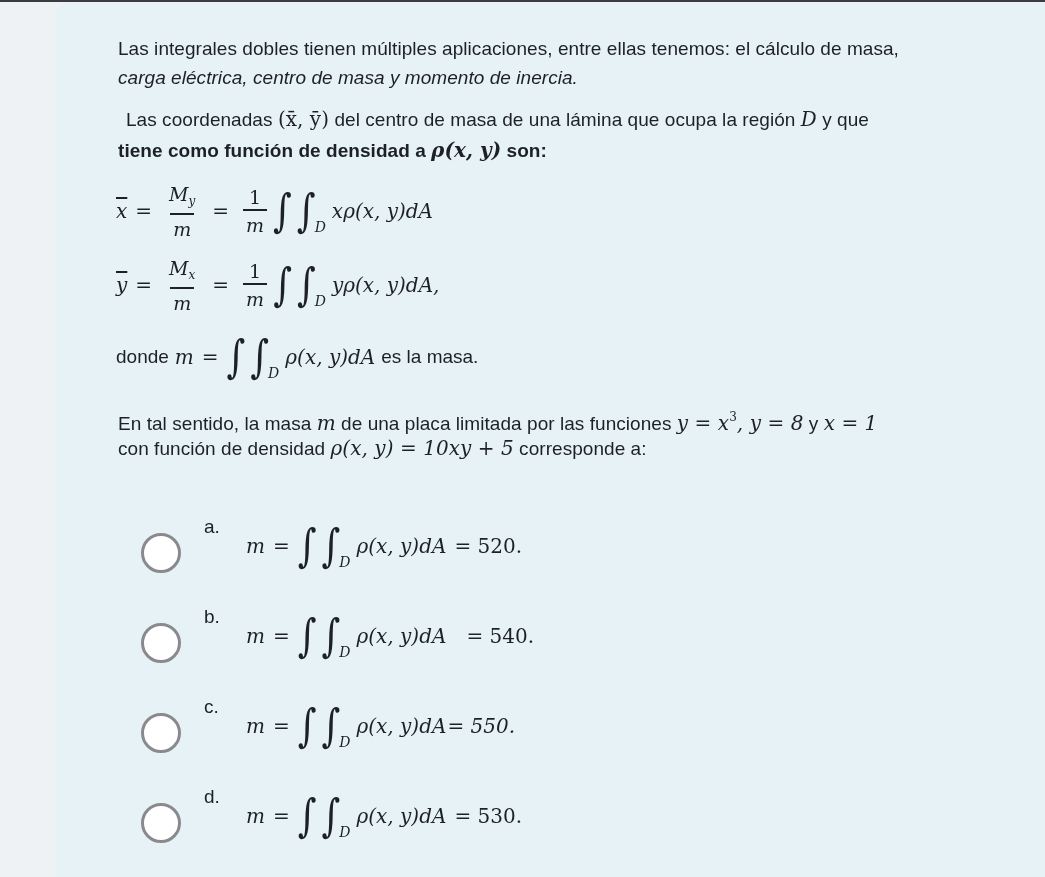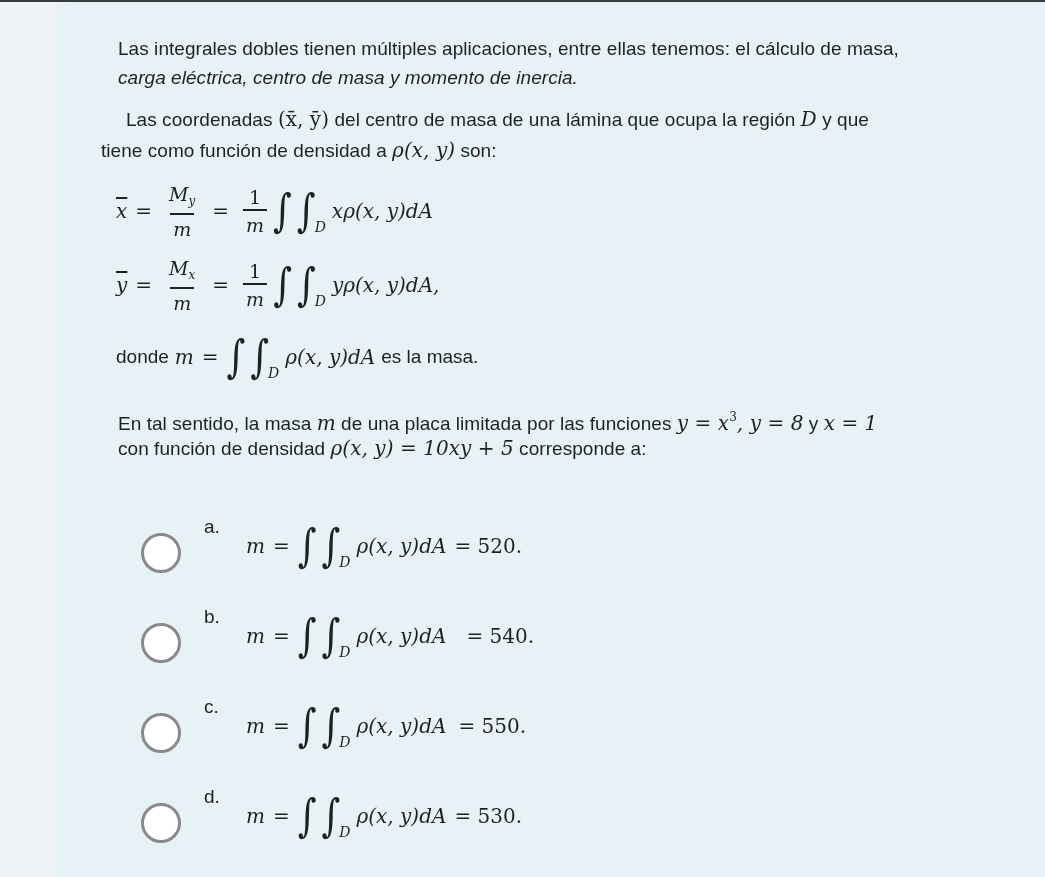--- a/index.html
+++ b/index.html
@@ -46,21 +46,21 @@
 <div class="p" style="left:118px; top:34px;">Las integrales dobles tienen múltiples aplicaciones, entre ellas tenemos: el cálculo de masa,</div>
 <div class="p" style="left:118px; top:63px;font-style:italic;">carga eléctrica, centro de masa y momento de inercia.</div>
 
 <div class="p" style="left:118px; top:105px;margin-left:8px;">
   <span>Las coordenadas</span>
   <span class="mr">(x̄, ȳ)</span>
   <span>del centro de masa de una lámina que ocupa la región</span>
   <span class="m">D</span>
   <span>y que</span>
 </div>
-<div class="p" style="left:101px; top:136px;">
+<div class="p" style="left:118px; top:136px;font-weight:bold;">
   <span>tiene como función de densidad a</span>
   <span class="m">ρ(x, y)</span>
   <span>son:</span>
 </div>
 
 <div class="eq" style="left:116px; top:180px;">
   <span class="m bar">x</span>
   <span class="op">=</span>
   <span class="frac">
     <span class="num"><span>M</span><span class="sub">y</span></span>
@@ -151,21 +151,21 @@
 <div class="option" style="top:682px;">
   <div class="radio"></div>
   <div class="opt-letter">c.</div>
   <div class="opt-eq">
     <span class="m">m</span>
     <span class="op">=</span>
     <span class="intg">∫</span>
     <span class="intg" style="margin-left:4px;">∫</span>
     <span class="intD">D</span>
     <span class="m">ρ(x, y)dA</span>
-    <span class="mr" style="margin-left:12px;">= 550.</span>
+    <span class="mr" style="margin-left:1px;font-style:italic;">= 550.</span>
   </div>
 </div>
 
 <div class="option" style="top:772px;">
   <div class="radio"></div>
   <div class="opt-letter">d.</div>
   <div class="opt-eq">
     <span class="m">m</span>
     <span class="op">=</span>
     <span class="intg">∫</span>

